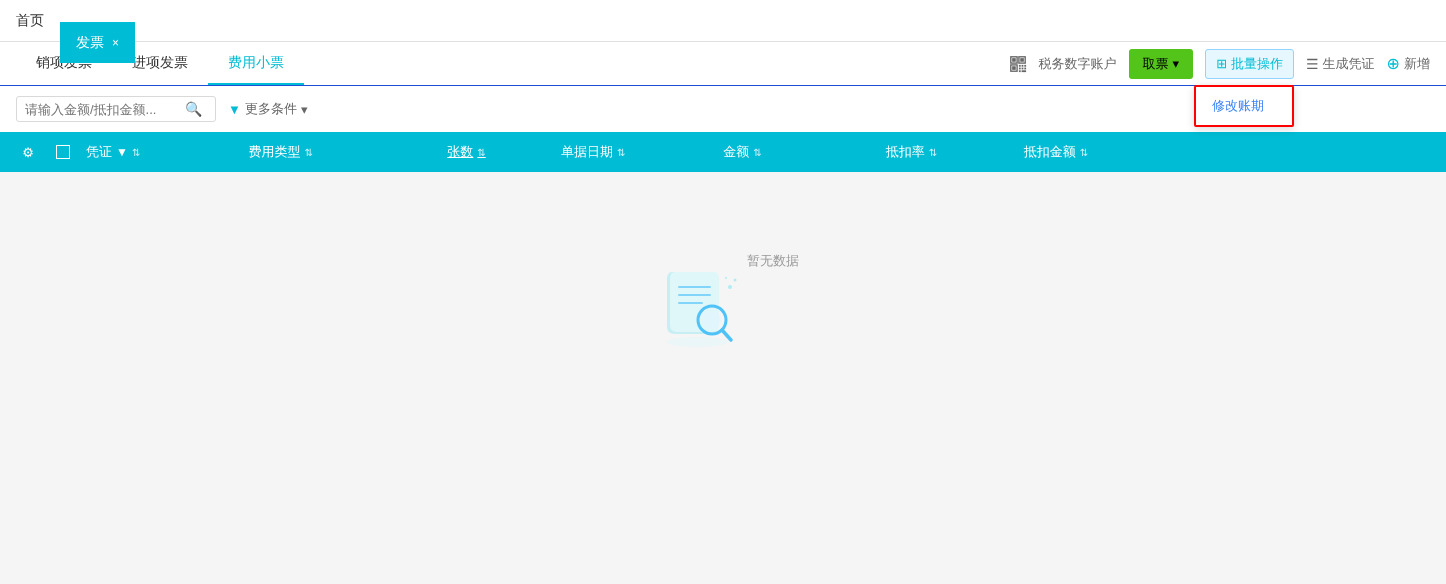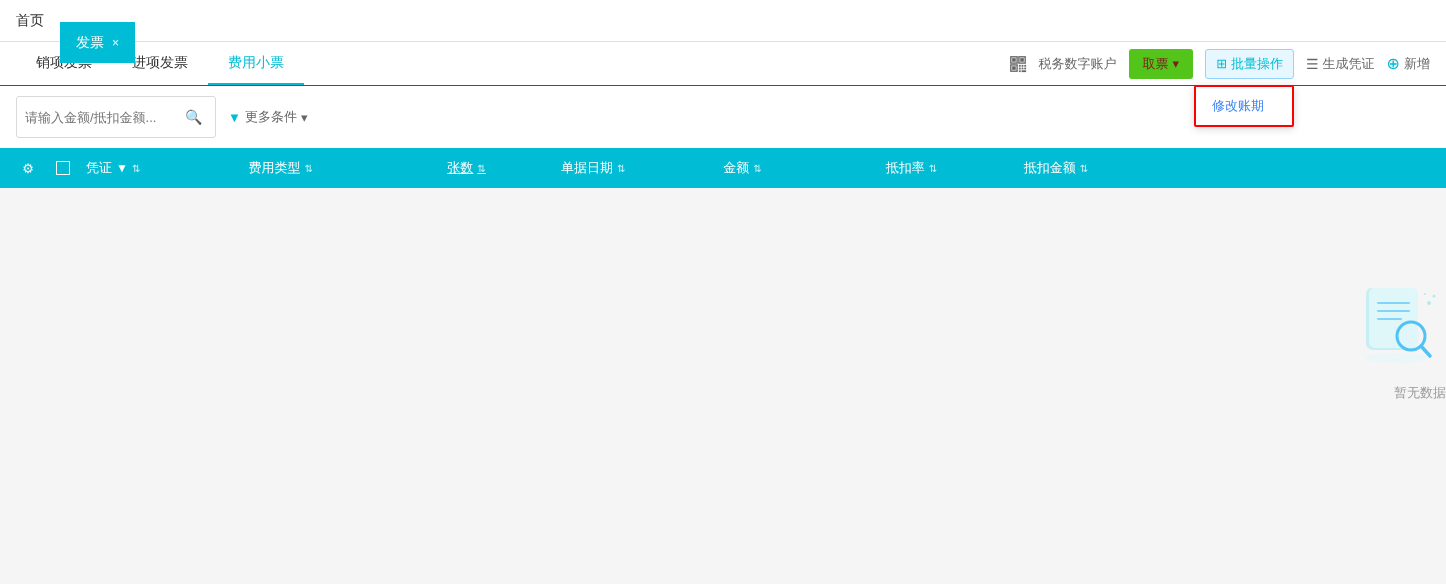--- a/index.html
+++ b/index.html
@@ -83,21 +83,21 @@
       color: #666;
       font-size: 13px;
     }
     .btn-tax {
       color: #666;
       font-size: 13px;
       cursor: pointer;
     }
     .btn-take {
       background: #52c41a;
-      color: #7f1d1d;
+      color: #000000;
       border: none;
       padding: 6px 14px;
       border-radius: 3px;
       cursor: pointer;
       font-size: 13px;
       display: flex;
       align-items: center;
       gap: 4px;
     }
     .btn-batch {
@@ -134,21 +134,21 @@
       align-items: center;
       padding: 10px 16px;
       background: #fff;
       gap: 12px;
     }
     .search-input-wrap {
       display: flex;
       align-items: center;
       border: 1px solid #d9d9d9;
       border-radius: 3px;
-      padding: 12px 8px;
+      padding: 4px 8px;
       width: 200px;
     }
     .search-input-wrap input {
       border: none;
       outline: none;
       font-size: 13px;
       color: #999;
       width: 160px;
       background: transparent;
     }
@@ -192,25 +192,23 @@
     .th-amount { flex: 1.2; }
     .th-rate { flex: 1; }
     .th-deduct { flex: 1.2; }
     .th-rest { flex: 2; }
 
     .sort-icon { font-size: 10px; color: rgba(255,255,255,0.8); }
 
     
     .empty-state {
       display: flex;
-      flex-direction: column;
-      align-items: flex-end;
+      align-items: flex-start;
       justify-content: center;
       padding: 80px 0 40px;
-      margin-left: 48px;
     }
     .empty-icon {
       width: 100px;
       height: 100px;
       margin-bottom: 16px;
     }
     .empty-text {
       color: #999;
       font-size: 13px;
     }

